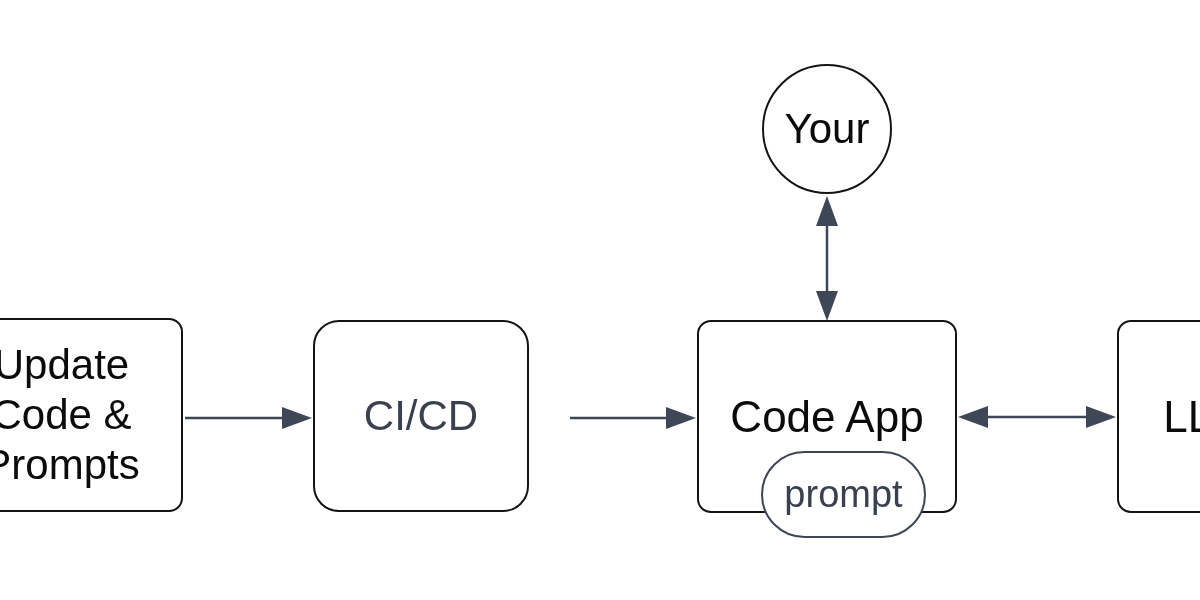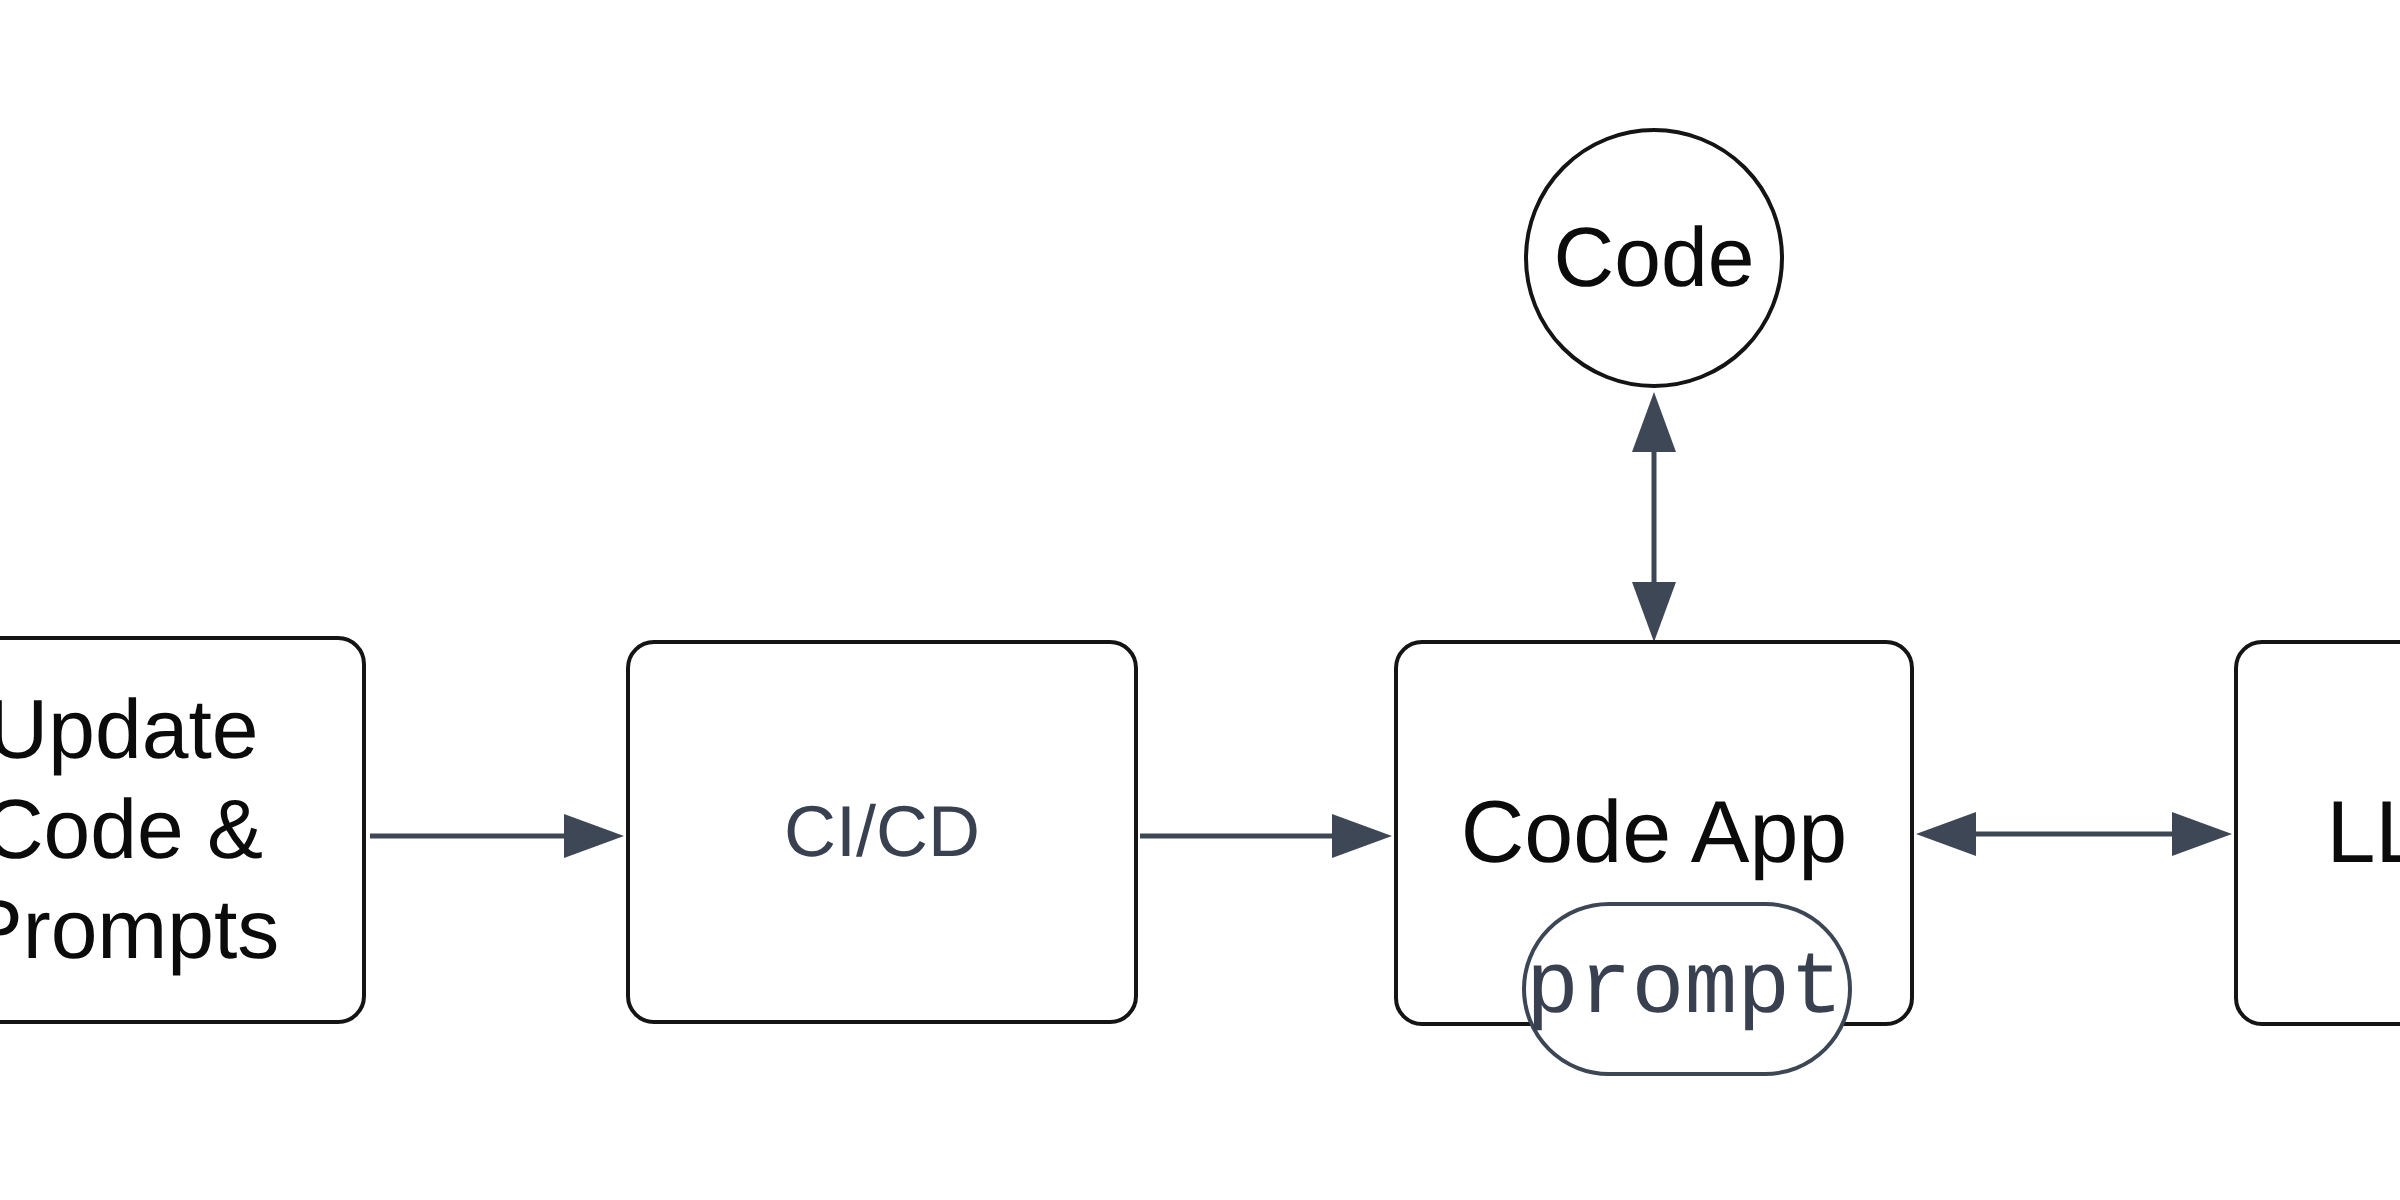--- a/index.html
+++ b/index.html
@@ -20,30 +20,30 @@
   .arrow-layer{position:absolute;left:0;top:0;width:1200px;height:600px;z-index:1;}
   .edge-line{stroke:var(--arrow);stroke-width:2.5;}
   .edge-head{fill:var(--arrow);stroke:none;}
   .node{
     position:absolute;box-sizing:border-box;z-index:2;
     background:var(--node-fill);border:2.5px solid var(--node-border);border-radius:14px;
     display:flex;flex-direction:column;align-items:center;justify-content:center;
     text-align:center;color:var(--primary-text);
   }
   .node-update{left:-60px;top:318px;width:243px;height:194px;font-size:42px;line-height:50px;}
-  .node-cicd{left:313px;top:320px;width:256px;height:192px;font-size:36px;line-height:52px;color:var(--secondary-text);}
+  .node-cicd{left:313px;top:320px;width:216px;height:192px;font-size:42px;line-height:52px;color:var(--secondary-text);border-radius:26px;}
   .node-app{left:697px;top:320px;width:260px;height:193px;font-size:44px;}
   .node-llm{left:1117px;top:320px;width:178px;height:193px;font-size:44px;}
   .node-user{left:762px;top:64px;width:130px;height:130px;border-radius:50%;font-size:42px;}
   .pill{
     position:absolute;box-sizing:border-box;z-index:3;
     left:761px;top:451px;width:165px;height:87px;border-radius:44px;
     background:var(--node-fill);border:2.5px solid var(--pill-border);
-    display:flex;align-items:center;
-    font-size:44px;color:var(--secondary-text);font-family:Liberation Mono, monospace;
+    display:flex;align-items:center;justify-content:center;
+    font-size:38px;color:var(--secondary-text);
   }
 </style>
 </head>
 <body>
 
 <div class="canvas">
 
   <svg class="arrow-layer" viewBox="0 0 1200 600" xmlns="http://www.w3.org/2000/svg">
     <g>
       <line class="edge-line" x1="185" y1="418" x2="284" y2="418"></line>
@@ -77,20 +77,20 @@
 
   <div class="node node-app">
     <span>Code App</span>
   </div>
 
   <div class="pill">
     <span>prompt</span>
   </div>
 
   <div class="node node-user">
-    <span>Code</span>
+    <span>Your</span>
   </div>
 
   <div class="node node-llm">
     <span>LLM</span>
   </div>
 
 </div>
 
 </body></html>

